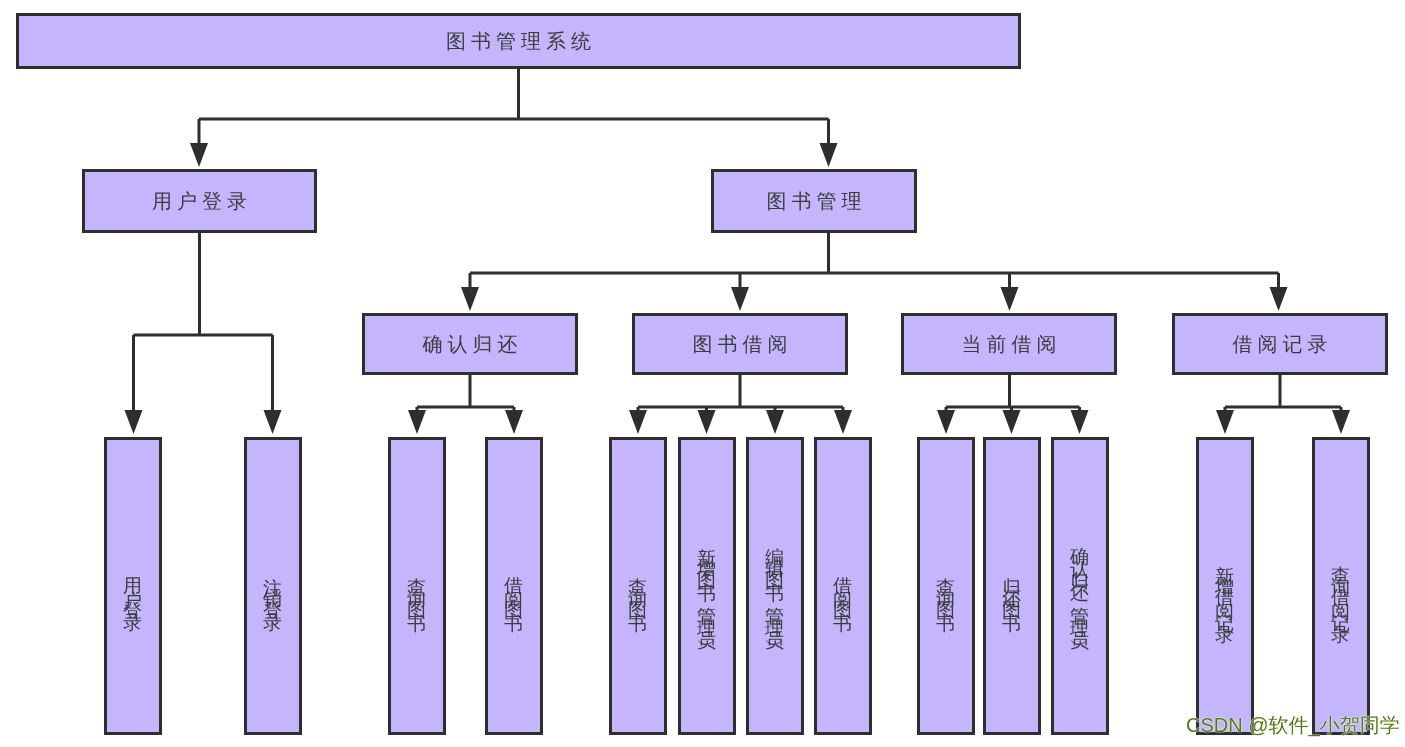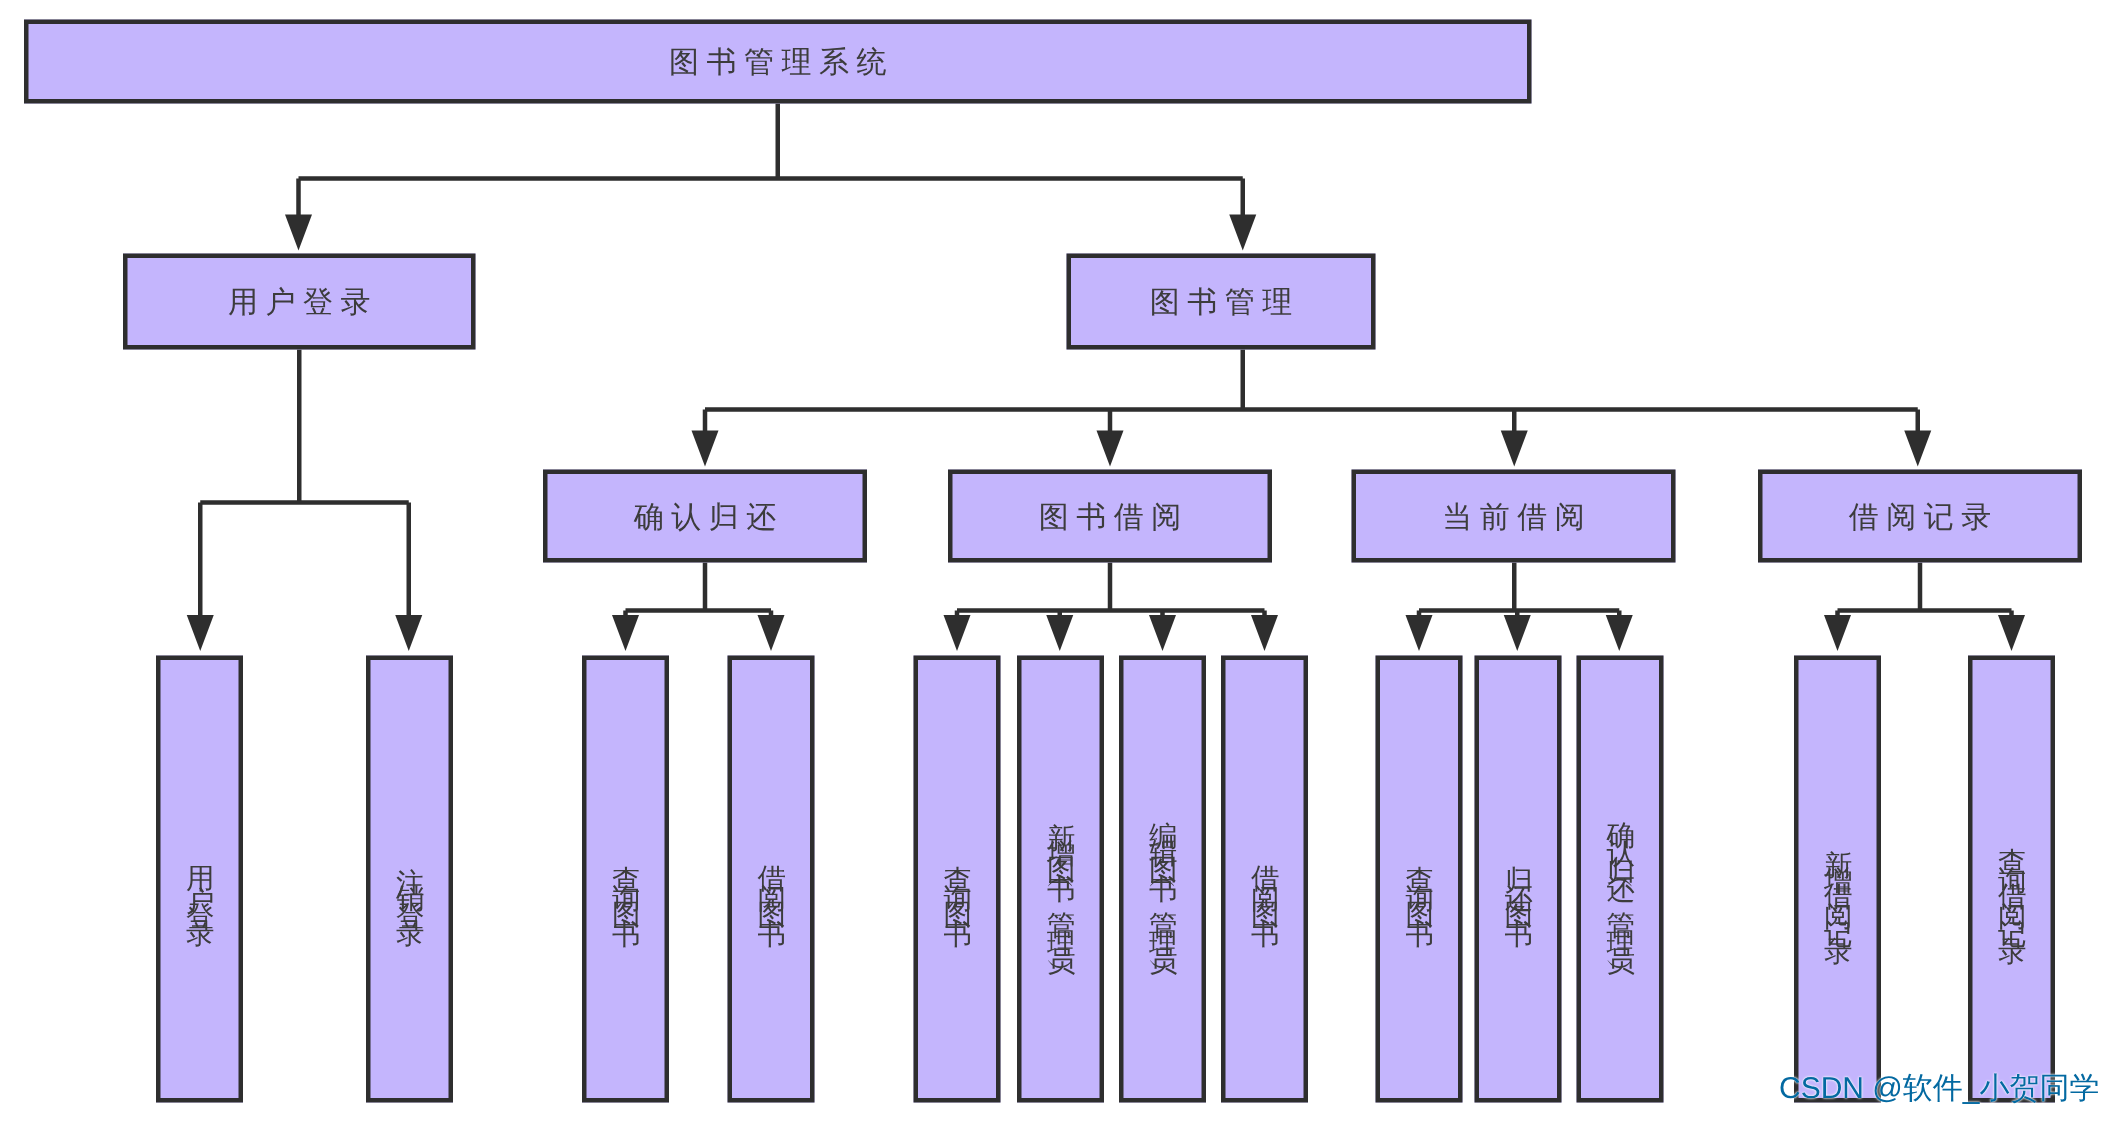--- a/index.html
+++ b/index.html
@@ -22,21 +22,21 @@
   .l2a   {left:82px;  top:169px; width:235px; height:64px;}
   .l2b   {left:711px; top:169px; width:206px; height:64px;}
   .l3    {top:313px;  width:216px;height:62px;}
   .l3a{left:362px;} .l3b{left:632px;} .l3c{left:901px;} .l3d{left:1172px;}
   .leaf  {top:437px;  width:58px; height:298px;}
   .lf1{left:104px;} .lf2{left:244px;} .lf3{left:388px;} .lf4{left:485px;}
   .lf5{left:609px;} .lf6{left:678px;} .lf7{left:746px;} .lf8{left:814px;}
   .lf9{left:917px;} .lf10{left:983px;} .lf11{left:1051px;} .lf12{left:1196px;} .lf13{left:1312px;}
   .watermark{
     position:absolute;left:1186px;top:712px;z-index:5;
-    font-size:20px;color:#0369a1;white-space:nowrap;
+    font-size:20px;color:#4d7c0f;white-space:nowrap;
     text-shadow:0 0 2px #ffffff,0 0 1px #ffffff;
   }
   .wire{stroke:#2e2e2e;stroke-width:3;fill:none;}
   .arrow{fill:#2e2e2e;stroke:none;}
 </style>
 </head>
 <body>
 
 <div id="stage">
 

